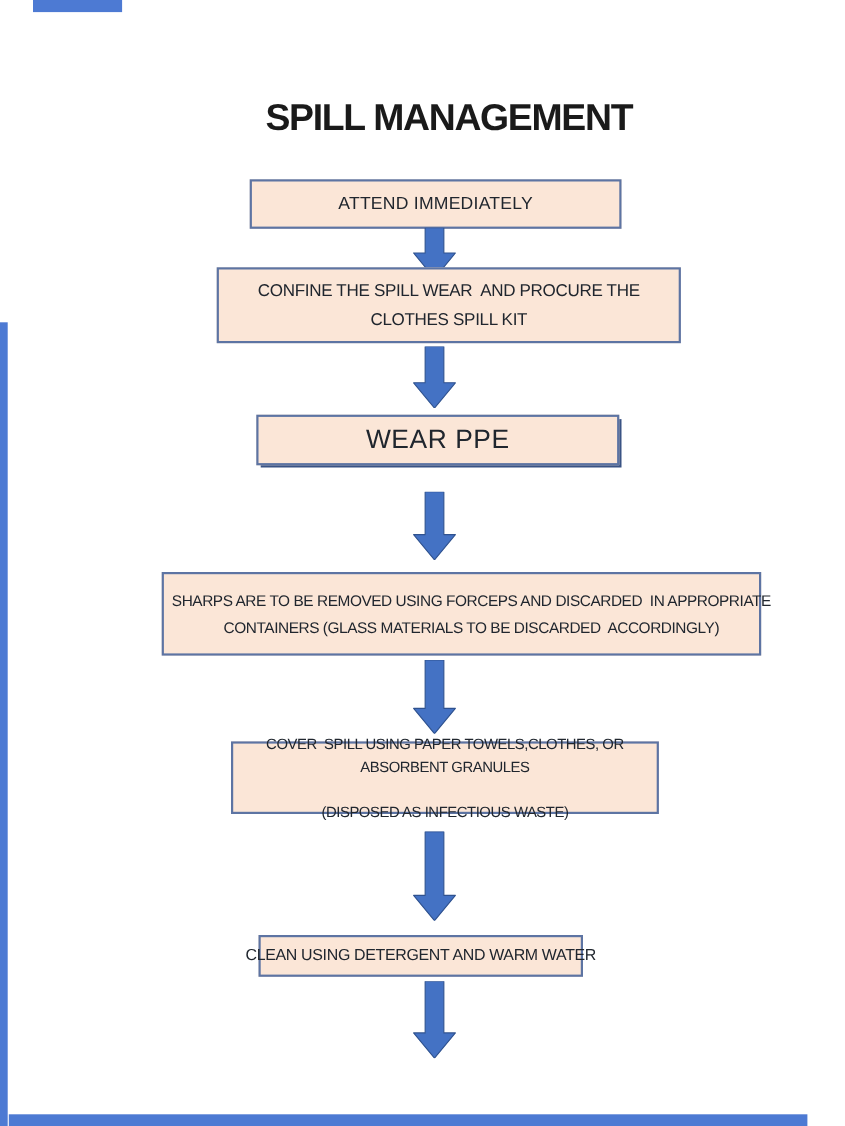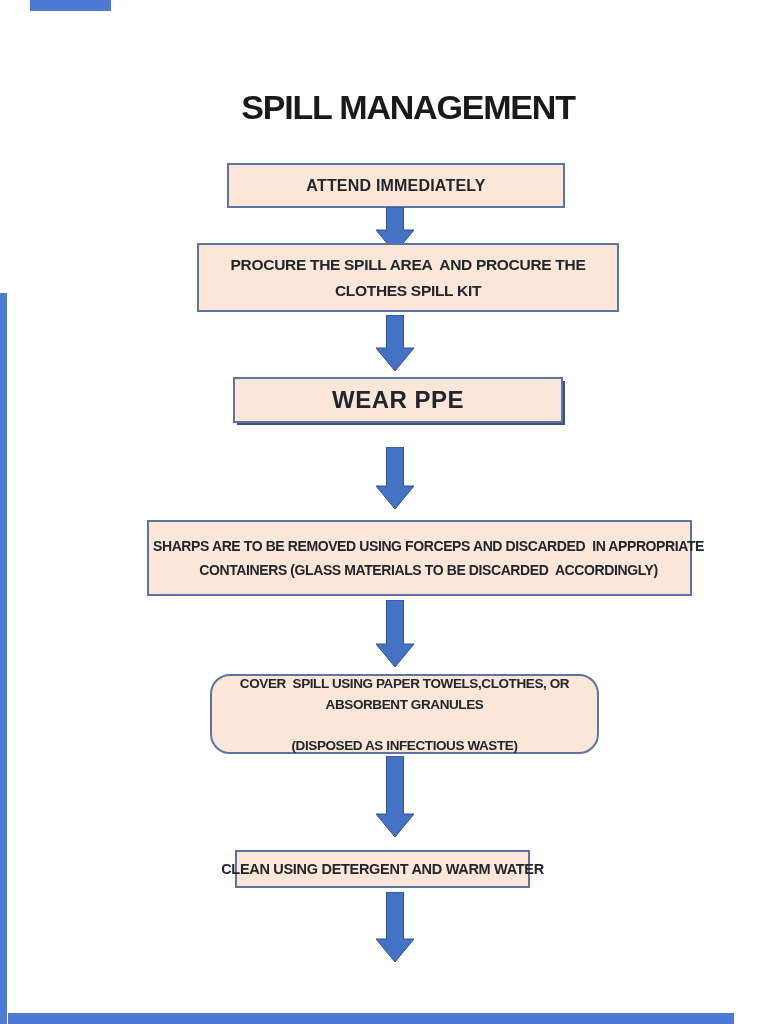--- a/index.html
+++ b/index.html
@@ -18,30 +18,30 @@
     padding-left:24px;
   }
   .box{
     position:absolute;
     box-sizing:border-box;
     background:var(--box-fill,#fbe6d7);
     border:2px solid var(--box-border,#5d74a3);
     display:flex;flex-direction:column;
     align-items:center;justify-content:center;
     text-align:right;
-    font-weight:700;
+    font-weight:400;
     color:var(--text,#20262e);
   }
   .box .line{white-space:pre;}
   .box-attend{left:227px;top:163px;width:338px;height:45px;font-size:16px;letter-spacing:0.2px;}
   .box-confine{left:197px;top:243px;width:422px;height:69px;font-size:15.5px;letter-spacing:-0.3px;line-height:26px;}
   .box-ppe{left:233px;top:377px;width:330px;height:46px;font-size:24px;letter-spacing:0.5px;
            box-shadow:3px 3px 0 -1px #3a5384;}
   .box-sharps{left:147px;top:520px;width:545px;height:76px;font-size:14px;letter-spacing:-0.4px;line-height:24px;padding-left:18px;}
-  .box-cover{left:210px;top:674px;width:389px;height:80px;font-size:13.5px;letter-spacing:-0.4px;line-height:21px;border-radius:20px;}
+  .box-cover{left:210px;top:674px;width:389px;height:66px;font-size:13.5px;letter-spacing:-0.4px;line-height:21px;}
   .box-cover .para-gap{margin-top:20px;}
   .box-clean{left:235px;top:850px;width:295px;height:38px;font-size:14.5px;letter-spacing:-0.3px;}
   .arrow{position:absolute;left:375px;width:40px;display:block;}
   .arrow polygon{
     fill:var(--arrow-fill,#4472c4);
     stroke:var(--arrow-stroke,#2f528f);
     stroke-width:1;
     stroke-linejoin:round;
   }
   .arrow-1{top:207px;}
@@ -68,21 +68,21 @@
 
   <div class="box box-attend">
     <div class="line">ATTEND IMMEDIATELY</div>
   </div>
 
   <svg class="arrow arrow-1" width="40" height="46" viewBox="0 0 40 46">
     <polygon points="11.5,0 28.5,0 28.5,23 39,23 20,46 1,23 11.5,23"></polygon>
   </svg>
 
   <div class="box box-confine">
-    <div class="line">PROCURE THE SPILL AREA  AND PROCURE THE</div>
+    <div class="line">CONFINE THE SPILL WEAR  AND PROCURE THE</div>
     <div class="line">CLOTHES SPILL KIT</div>
   </div>
 
   <svg class="arrow arrow-2" width="40" height="56" viewBox="0 0 40 56">
     <polygon points="11.5,0 28.5,0 28.5,33 39,33 20,56 1,33 11.5,33"></polygon>
   </svg>
 
   <div class="box box-ppe">
     <div class="line">WEAR PPE</div>
   </div>

